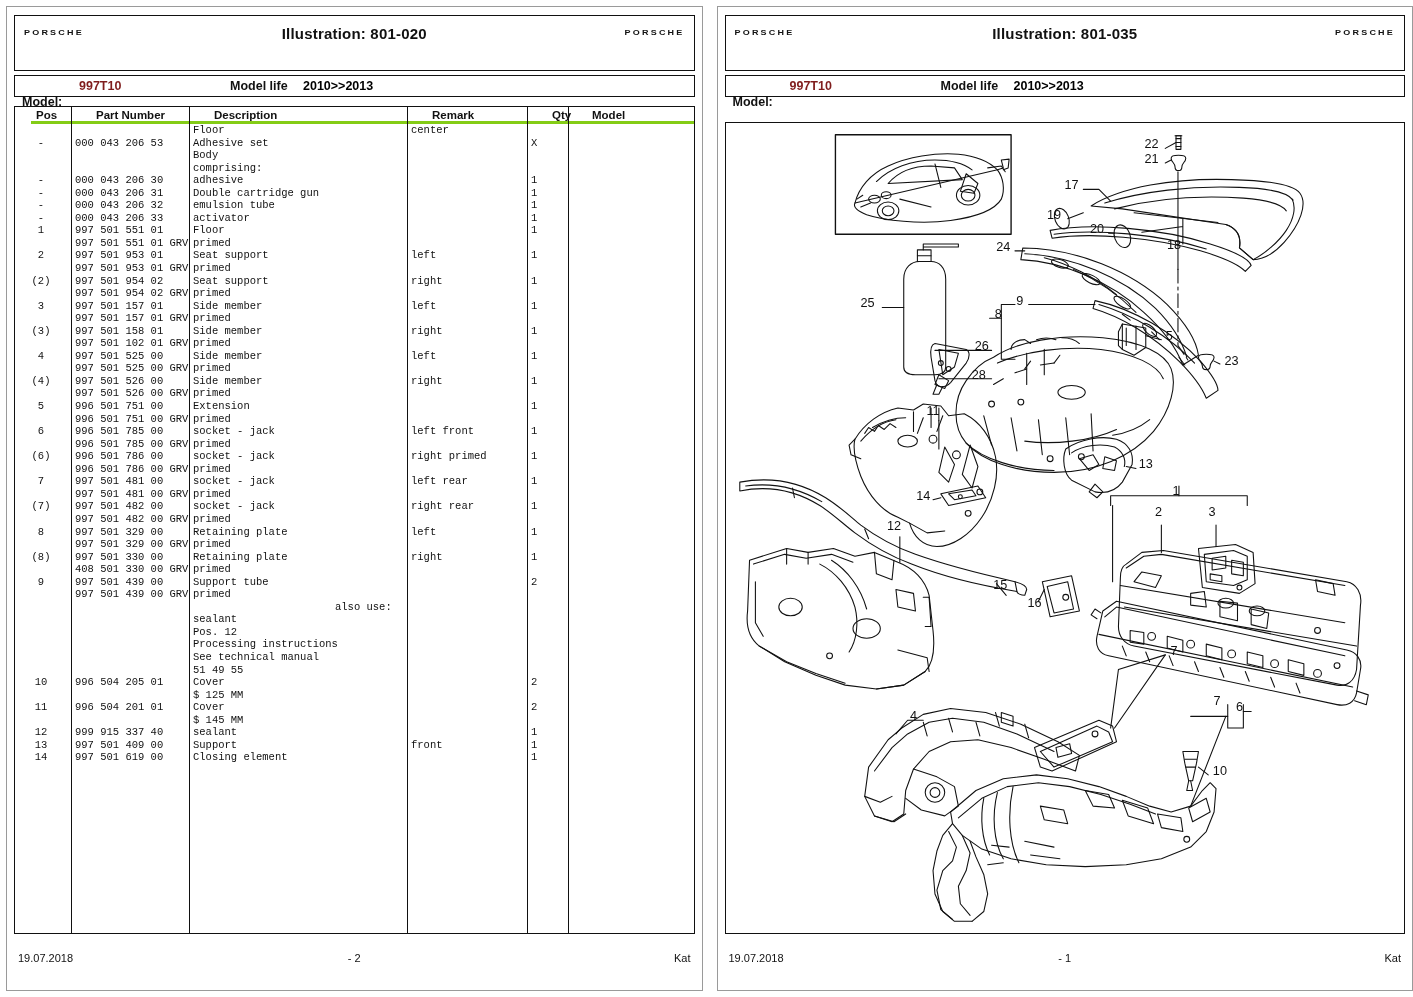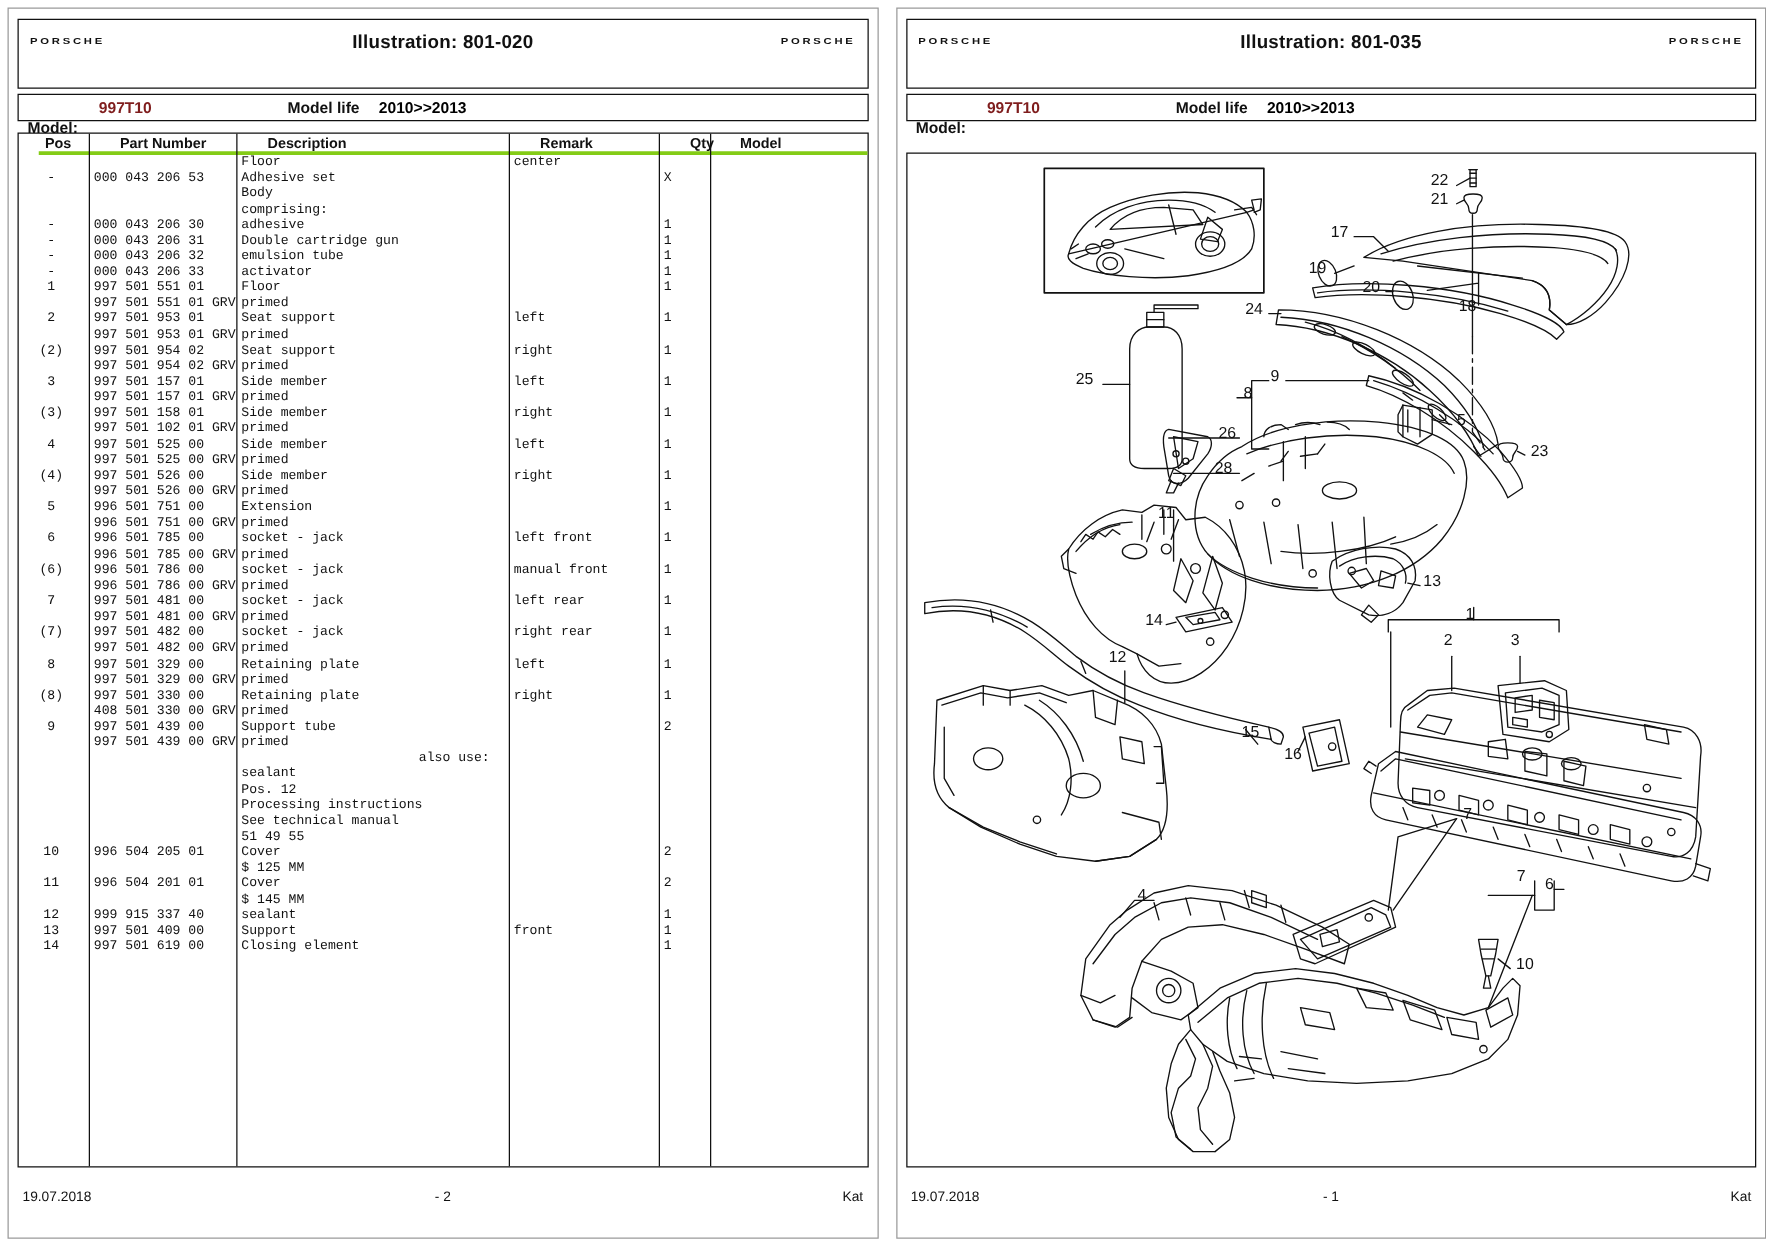--- a/index.html
+++ b/index.html
@@ -142,21 +142,21 @@
           <div class="row"><span class="c c-pos">(3)</span><span class="c c-pn">997 501 158 01</span><span class="c c-desc">Side member</span><span class="c c-rem">right</span><span class="c c-qty">1</span></div>
           <div class="row"><span class="c c-pos"></span><span class="c c-pn">997 501 102 01 GRV</span><span class="c c-desc">primed</span><span class="c c-rem"></span><span class="c c-qty"></span></div>
           <div class="row"><span class="c c-pos">4</span><span class="c c-pn">997 501 525 00</span><span class="c c-desc">Side member</span><span class="c c-rem">left</span><span class="c c-qty">1</span></div>
           <div class="row"><span class="c c-pos"></span><span class="c c-pn">997 501 525 00 GRV</span><span class="c c-desc">primed</span><span class="c c-rem"></span><span class="c c-qty"></span></div>
           <div class="row"><span class="c c-pos">(4)</span><span class="c c-pn">997 501 526 00</span><span class="c c-desc">Side member</span><span class="c c-rem">right</span><span class="c c-qty">1</span></div>
           <div class="row"><span class="c c-pos"></span><span class="c c-pn">997 501 526 00 GRV</span><span class="c c-desc">primed</span><span class="c c-rem"></span><span class="c c-qty"></span></div>
           <div class="row"><span class="c c-pos">5</span><span class="c c-pn">996 501 751 00</span><span class="c c-desc">Extension</span><span class="c c-rem"></span><span class="c c-qty">1</span></div>
           <div class="row"><span class="c c-pos"></span><span class="c c-pn">996 501 751 00 GRV</span><span class="c c-desc">primed</span><span class="c c-rem"></span><span class="c c-qty"></span></div>
           <div class="row"><span class="c c-pos">6</span><span class="c c-pn">996 501 785 00</span><span class="c c-desc">socket - jack</span><span class="c c-rem">left front</span><span class="c c-qty">1</span></div>
           <div class="row"><span class="c c-pos"></span><span class="c c-pn">996 501 785 00 GRV</span><span class="c c-desc">primed</span><span class="c c-rem"></span><span class="c c-qty"></span></div>
-          <div class="row"><span class="c c-pos">(6)</span><span class="c c-pn">996 501 786 00</span><span class="c c-desc">socket - jack</span><span class="c c-rem">manual front</span><span class="c c-qty">1</span></div>
+          <div class="row"><span class="c c-pos">(6)</span><span class="c c-pn">996 501 786 00</span><span class="c c-desc">socket - jack</span><span class="c c-rem">right primed</span><span class="c c-qty">1</span></div>
           <div class="row"><span class="c c-pos"></span><span class="c c-pn">996 501 786 00 GRV</span><span class="c c-desc">primed</span><span class="c c-rem"></span><span class="c c-qty"></span></div>
           <div class="row"><span class="c c-pos">7</span><span class="c c-pn">997 501 481 00</span><span class="c c-desc">socket - jack</span><span class="c c-rem">left rear</span><span class="c c-qty">1</span></div>
           <div class="row"><span class="c c-pos"></span><span class="c c-pn">997 501 481 00 GRV</span><span class="c c-desc">primed</span><span class="c c-rem"></span><span class="c c-qty"></span></div>
           <div class="row"><span class="c c-pos">(7)</span><span class="c c-pn">997 501 482 00</span><span class="c c-desc">socket - jack</span><span class="c c-rem">right rear</span><span class="c c-qty">1</span></div>
           <div class="row"><span class="c c-pos"></span><span class="c c-pn">997 501 482 00 GRV</span><span class="c c-desc">primed</span><span class="c c-rem"></span><span class="c c-qty"></span></div>
           <div class="row"><span class="c c-pos">8</span><span class="c c-pn">997 501 329 00</span><span class="c c-desc">Retaining plate</span><span class="c c-rem">left</span><span class="c c-qty">1</span></div>
           <div class="row"><span class="c c-pos"></span><span class="c c-pn">997 501 329 00 GRV</span><span class="c c-desc">primed</span><span class="c c-rem"></span><span class="c c-qty"></span></div>
           <div class="row"><span class="c c-pos">(8)</span><span class="c c-pn">997 501 330 00</span><span class="c c-desc">Retaining plate</span><span class="c c-rem">right</span><span class="c c-qty">1</span></div>
           <div class="row"><span class="c c-pos"></span><span class="c c-pn">408 501 330 00 GRV</span><span class="c c-desc">primed</span><span class="c c-rem"></span><span class="c c-qty"></span></div>
           <div class="row"><span class="c c-pos">9</span><span class="c c-pn">997 501 439 00</span><span class="c c-desc">Support tube</span><span class="c c-rem"></span><span class="c c-qty">2</span></div>

